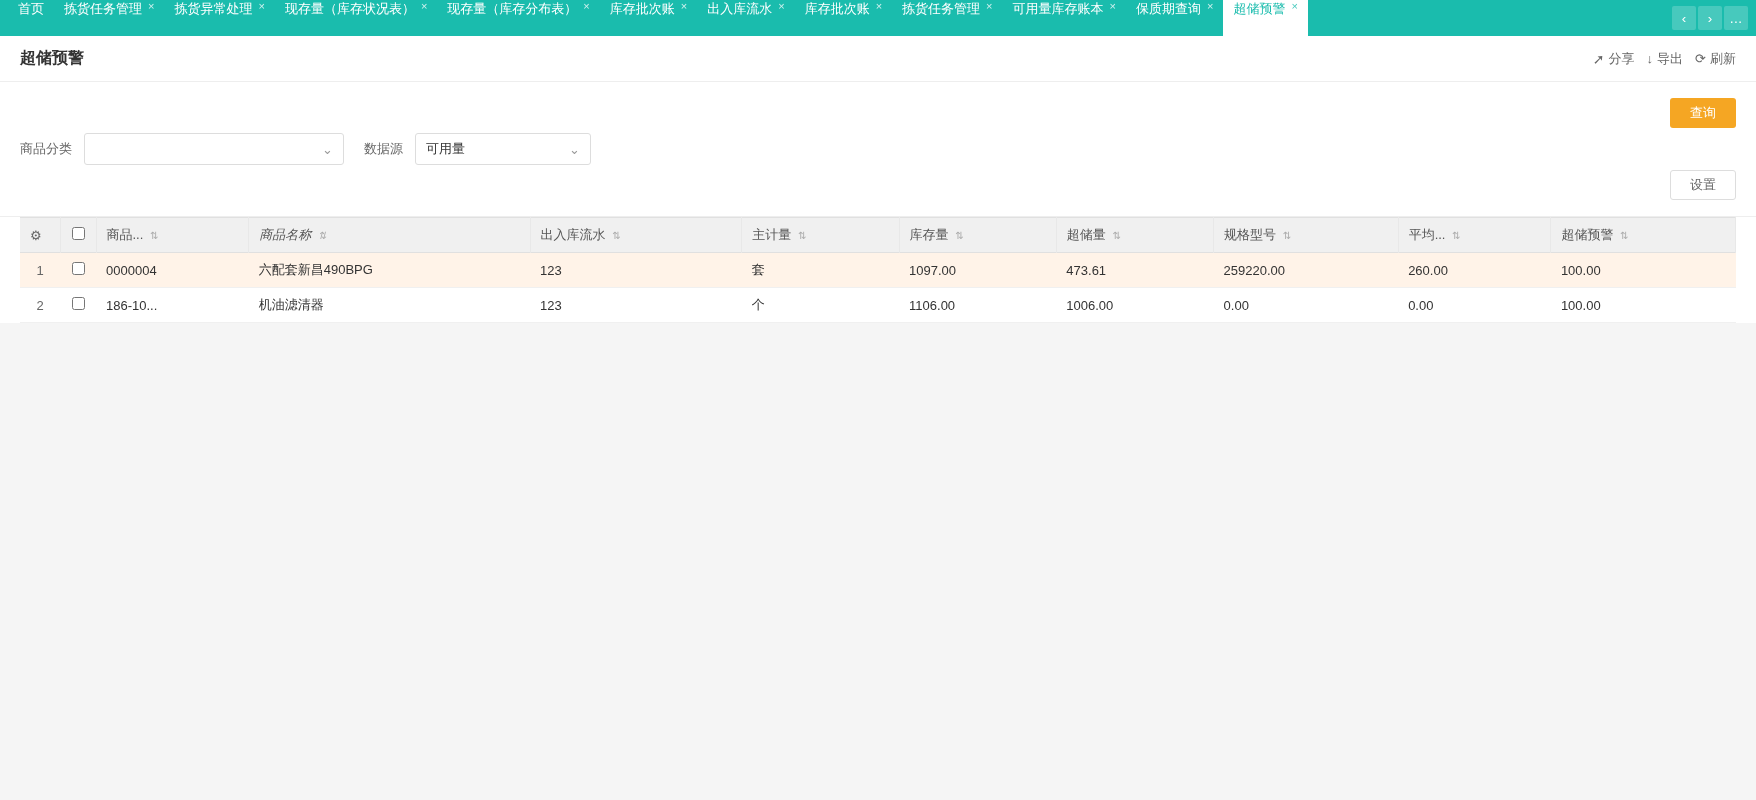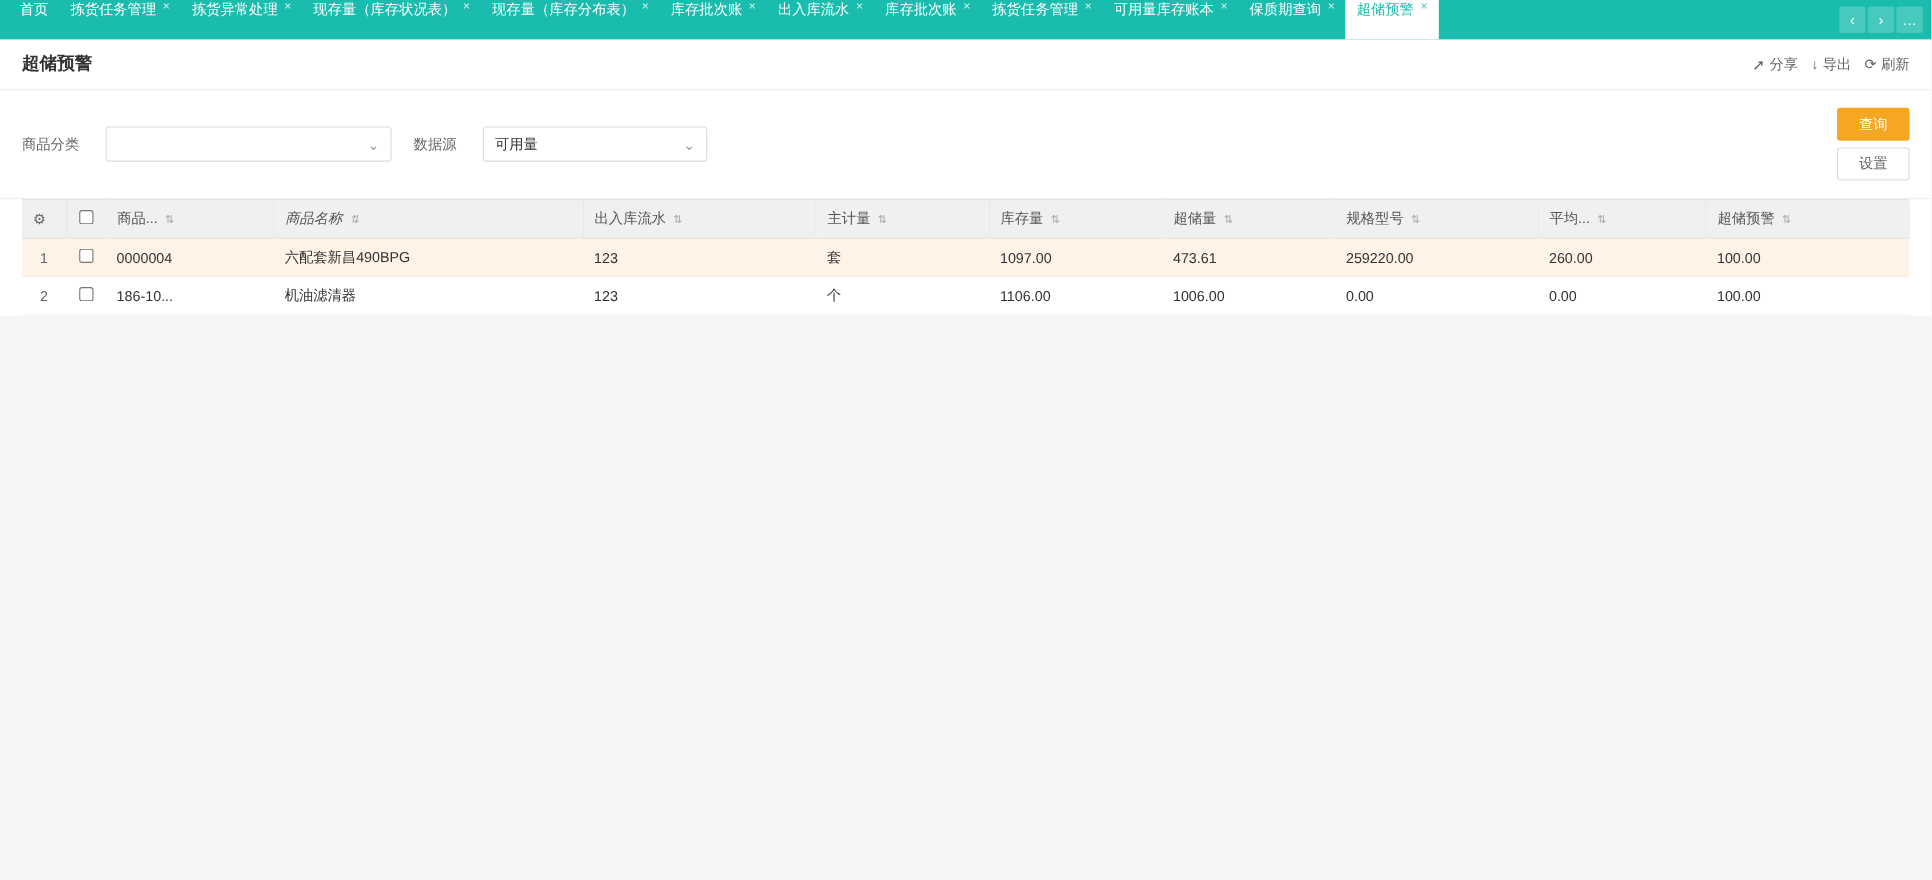--- a/index.html
+++ b/index.html
@@ -87,21 +87,21 @@
       background: #fff;
       padding: 16px 20px;
       display: flex;
       align-items: center;
       gap: 20px;
       border-bottom: 1px solid #eee;
     }
     .filter-group {
       display: flex;
       align-items: center;
-      gap: 24px;
+      gap: 12px;
     }
     .filter-label {
       color: #666;
       white-space: nowrap;
       font-size: 13px;
     }
     .filter-select {
       width: 260px;
       height: 32px;
       border: 1px solid #ddd;
@@ -127,20 +127,21 @@
       margin-left: auto;
     }
     .btn-settings {
       background: #fff;
       color: #666;
       border: 1px solid #ddd;
       padding: 5px 16px;
       border-radius: 3px;
       cursor: pointer;
       font-size: 13px;
+      margin-top: 36px;
     }
     .btn-row {
       display: flex;
       flex-direction: column;
       gap: 6px;
       margin-left: auto;
     }
 
     
     .table-container {
@@ -259,21 +260,21 @@
 <div class="filter-area">
   <div class="filter-group">
     <span class="filter-label">商品分类</span>
     <div class="filter-select">
       <span></span>
       <span class="arrow">⌄</span>
     </div>
   </div>
   <div class="filter-group">
     <span class="filter-label">数据源</span>
-    <div class="filter-select" style="width:204px;">
+    <div class="filter-select" style="width:176px;">
       <span>可用量</span>
       <span class="arrow">⌄</span>
     </div>
   </div>
   <div class="btn-row">
     <button class="btn-query">查询</button>
     <button class="btn-settings">设置</button>
   </div>
 </div>
 

